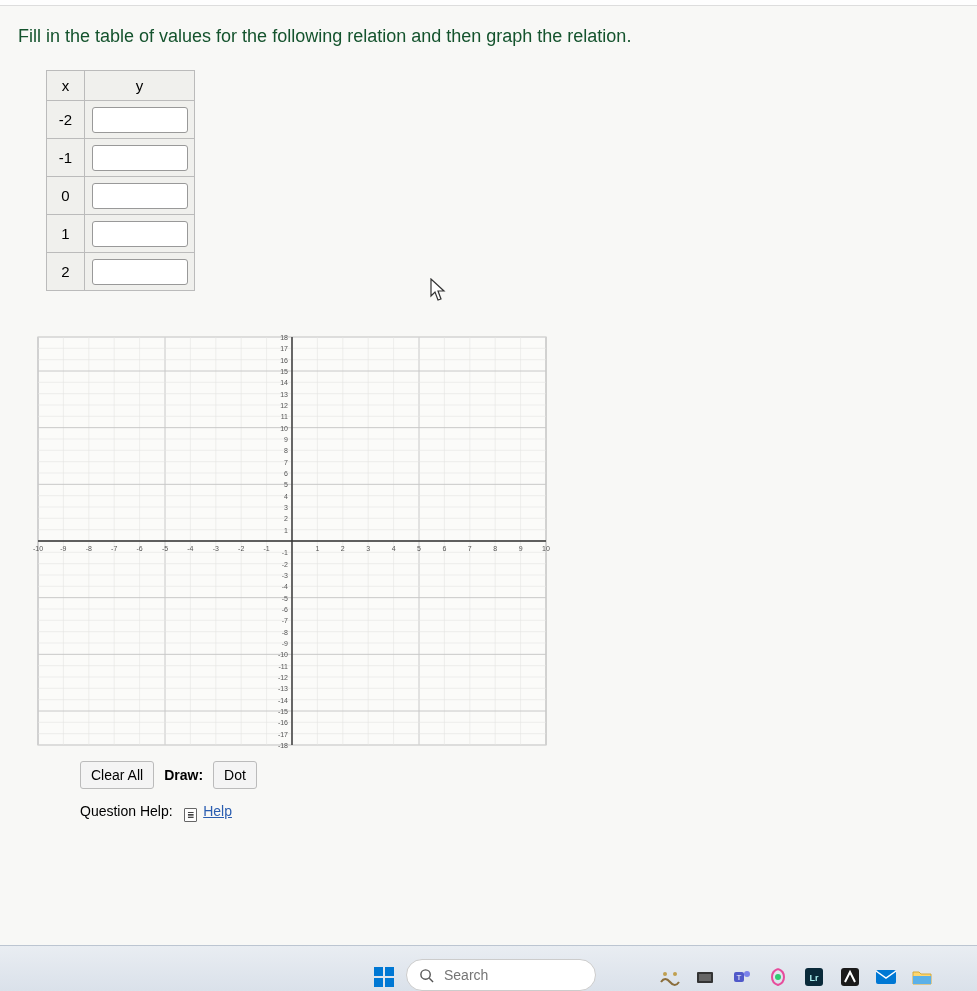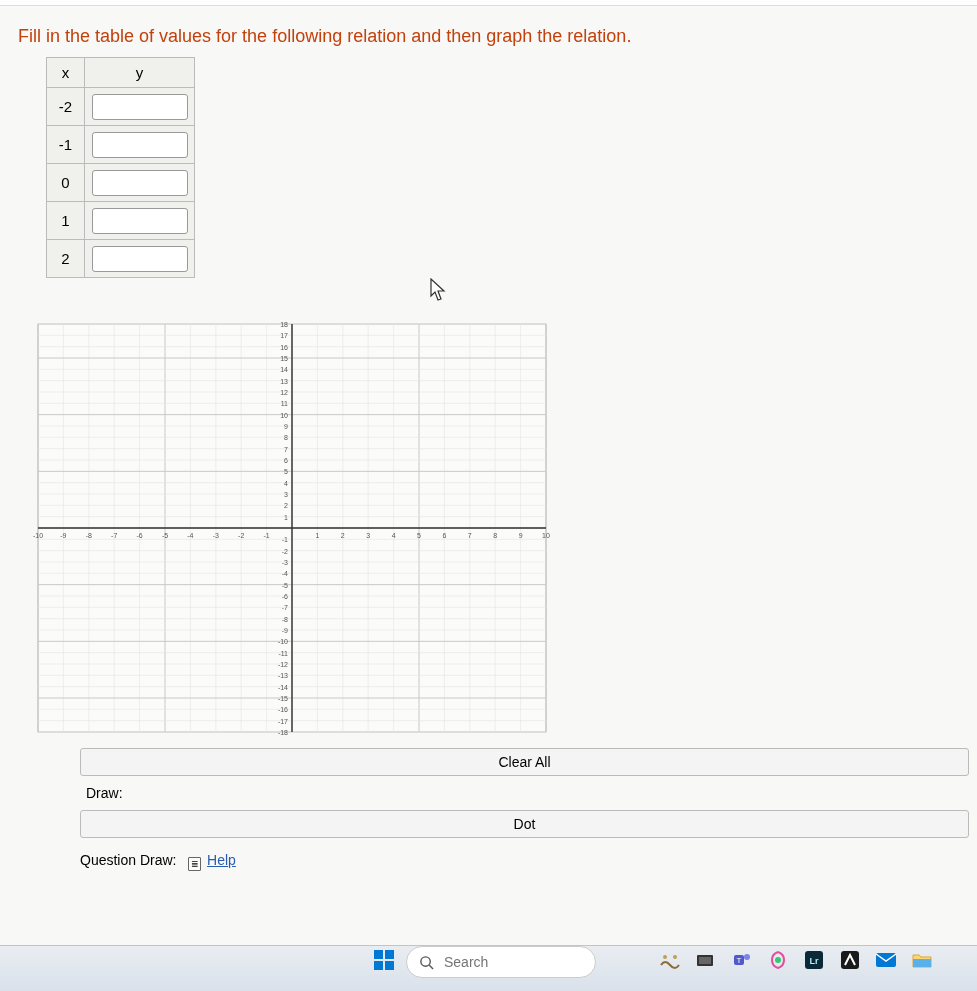--- a/index.html
+++ b/index.html
@@ -15,22 +15,22 @@
   .top-bar {
     height: 6px;
     background: #fefefe;
     border-bottom: 1px solid #ddd;
   }
   .content {
     padding: 20px 8px 0 18px;
   }
   .prompt {
     font-size: 18px;
-    color: #c2410c;
-    margin-bottom: 10px;
+    color: #14532d;
+    margin-bottom: 23px;
   }
   .equation {
     font-family: "Times New Roman", serif;
     font-size: 20px;
     font-style: italic;
     margin-bottom: 28px;
   }
   .equation .sup { font-size: 13px; vertical-align: super; font-style: normal;}
   .value-table {
     border-collapse: collapse;
@@ -69,34 +69,35 @@
     text-align: left;
     padding: 0 4px;
   }
   .graph-wrap {
     margin-left: 14px;
   }
   .graph-controls {
     margin-top: 6px;
     margin-left: 62px;
     display: flex;
+    align-items: center;
     gap: 4px;
-    flex-direction: column;
   }
   .btn {
     font-size: 14px;
     padding: 5px 10px;
     background: #f4f4f4;
     border: 1px solid #bbb;
     border-radius: 3px;
     cursor: pointer;
   }
   .btn-label {
     font-size: 14px;
     padding: 5px 6px;
+    font-weight: bold;
   }
   .q-help {
     margin-top: 14px;
     margin-left: 62px;
     font-size: 14px;
   }
   .q-help a { color: #2a5db0; text-decoration: underline; }
   .help-icon {
     display: inline-block;
     width: 13px; height: 14px;
@@ -121,21 +122,21 @@
   
   .taskbar {
     position: absolute;
     bottom: 0;
     left: 0;
     right: 0;
     height: 46px;
     background: linear-gradient(#e9edf2,#dae1ea);
     border-top: 1px solid #bcc5d1;
     display: flex;
-    align-items: flex-start;
+    align-items: flex-end;
     padding-left: 370px;
     gap: 8px;
   }
   .win-logo {
     width: 20px; height: 20px;
     display: grid;
     grid-template-columns: 1fr 1fr;
     grid-template-rows: 1fr 1fr;
     gap: 2px;
   }
@@ -334,21 +335,21 @@
       </svg>
   </div>
 
   <div class="graph-controls">
     <button class="btn">Clear All</button>
     <span class="btn-label">Draw:</span>
     <button class="btn">Dot</button>
   </div>
 
   <div class="q-help">
-    <span>Question Draw:</span>
+    <span>Question Help:</span>
     &nbsp;
     <span class="help-icon">≣</span>
     <a href="#">Help</a>
   </div>
 
 </div>
 
 <svg class="cursor-arrow" viewBox="0 0 18 25">
   <path d="M1 1 L1 18 L5 14 L8 22 L11 21 L8 13 L14 13 Z" fill="#fff" stroke="#333" stroke-width="1.2"></path>
 </svg>

